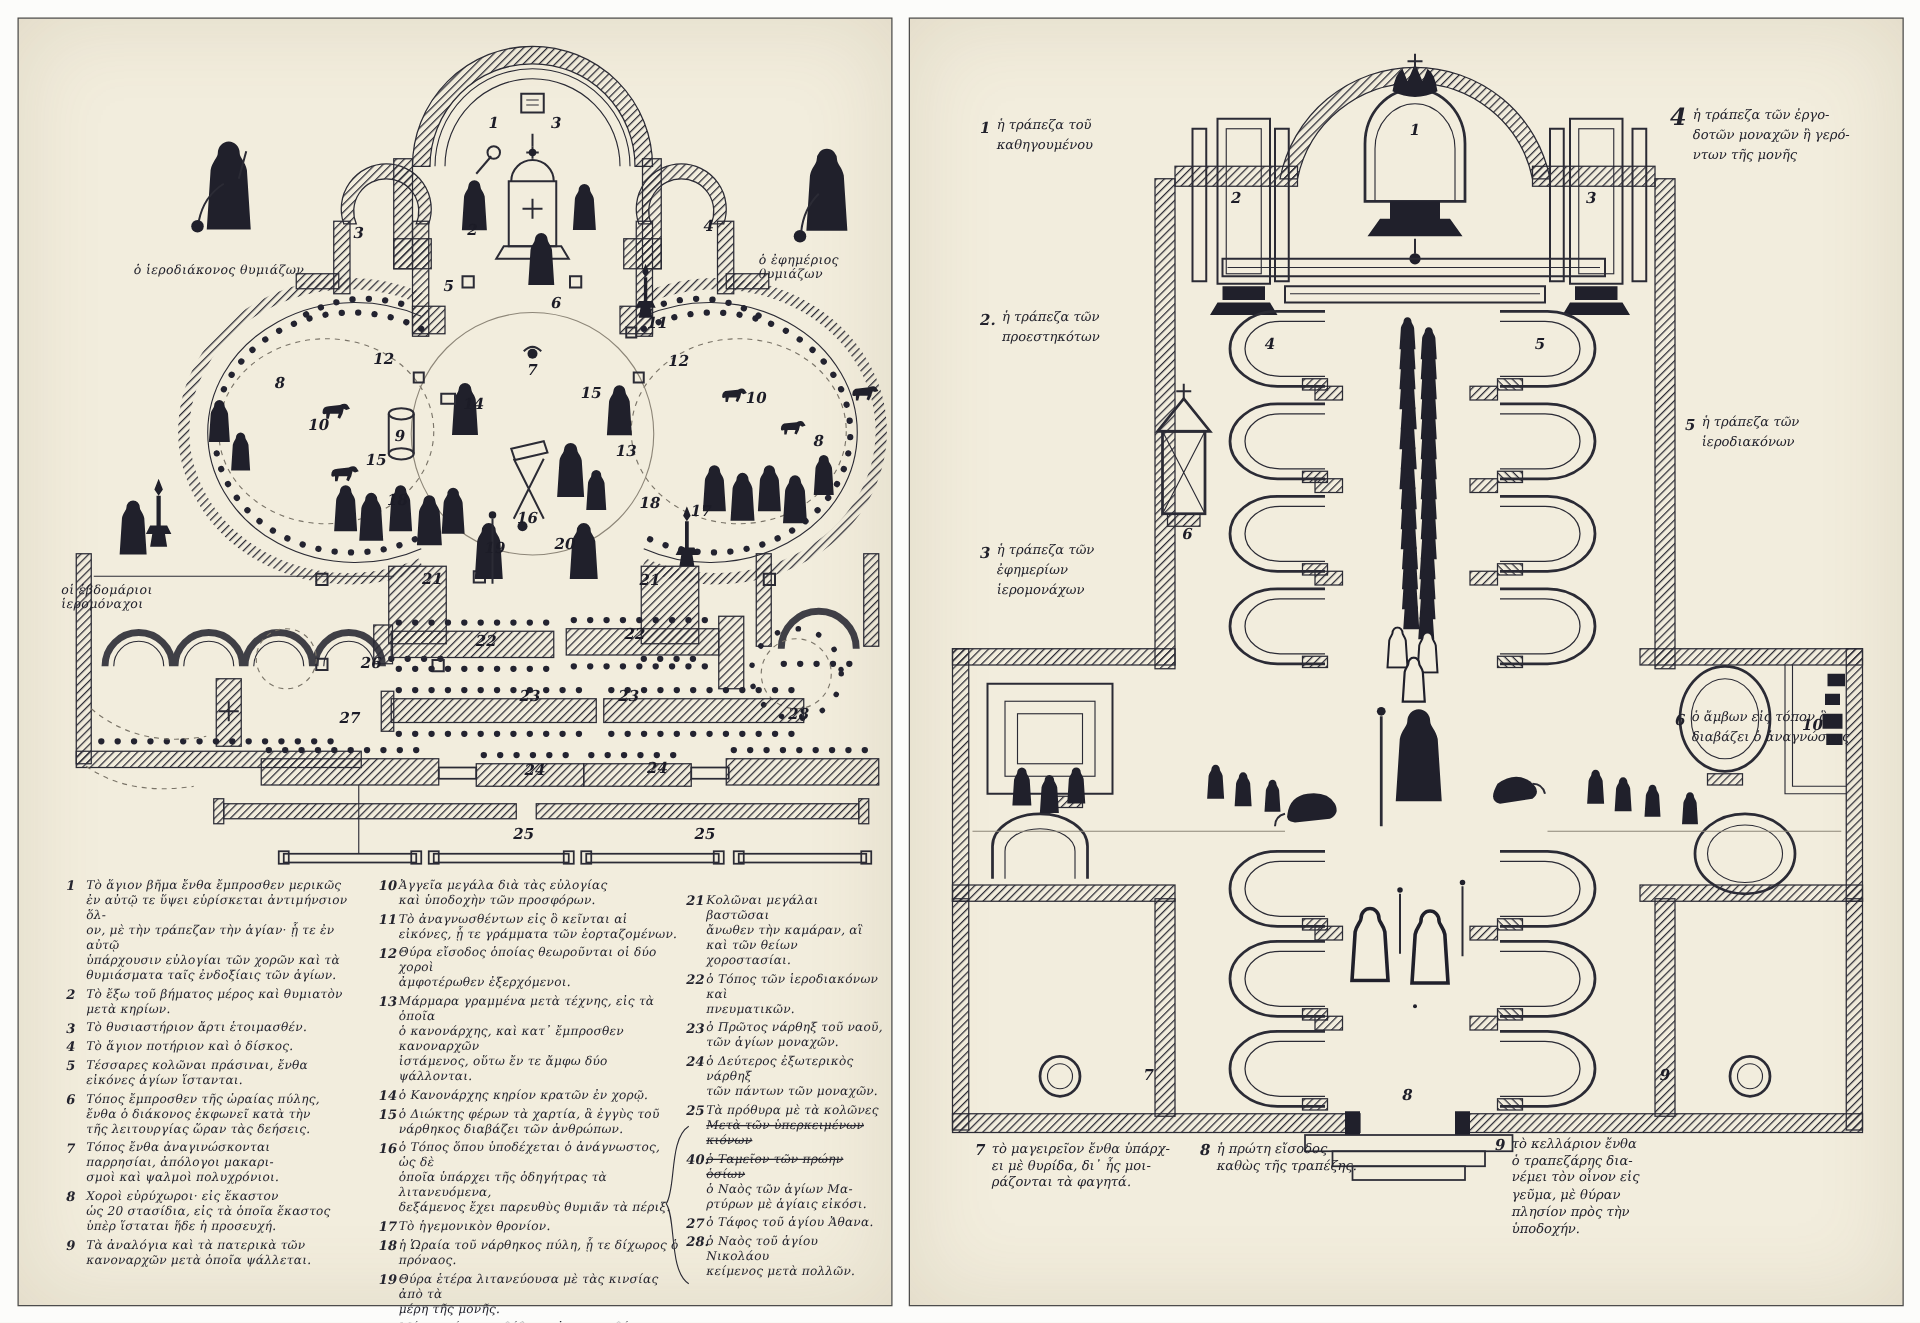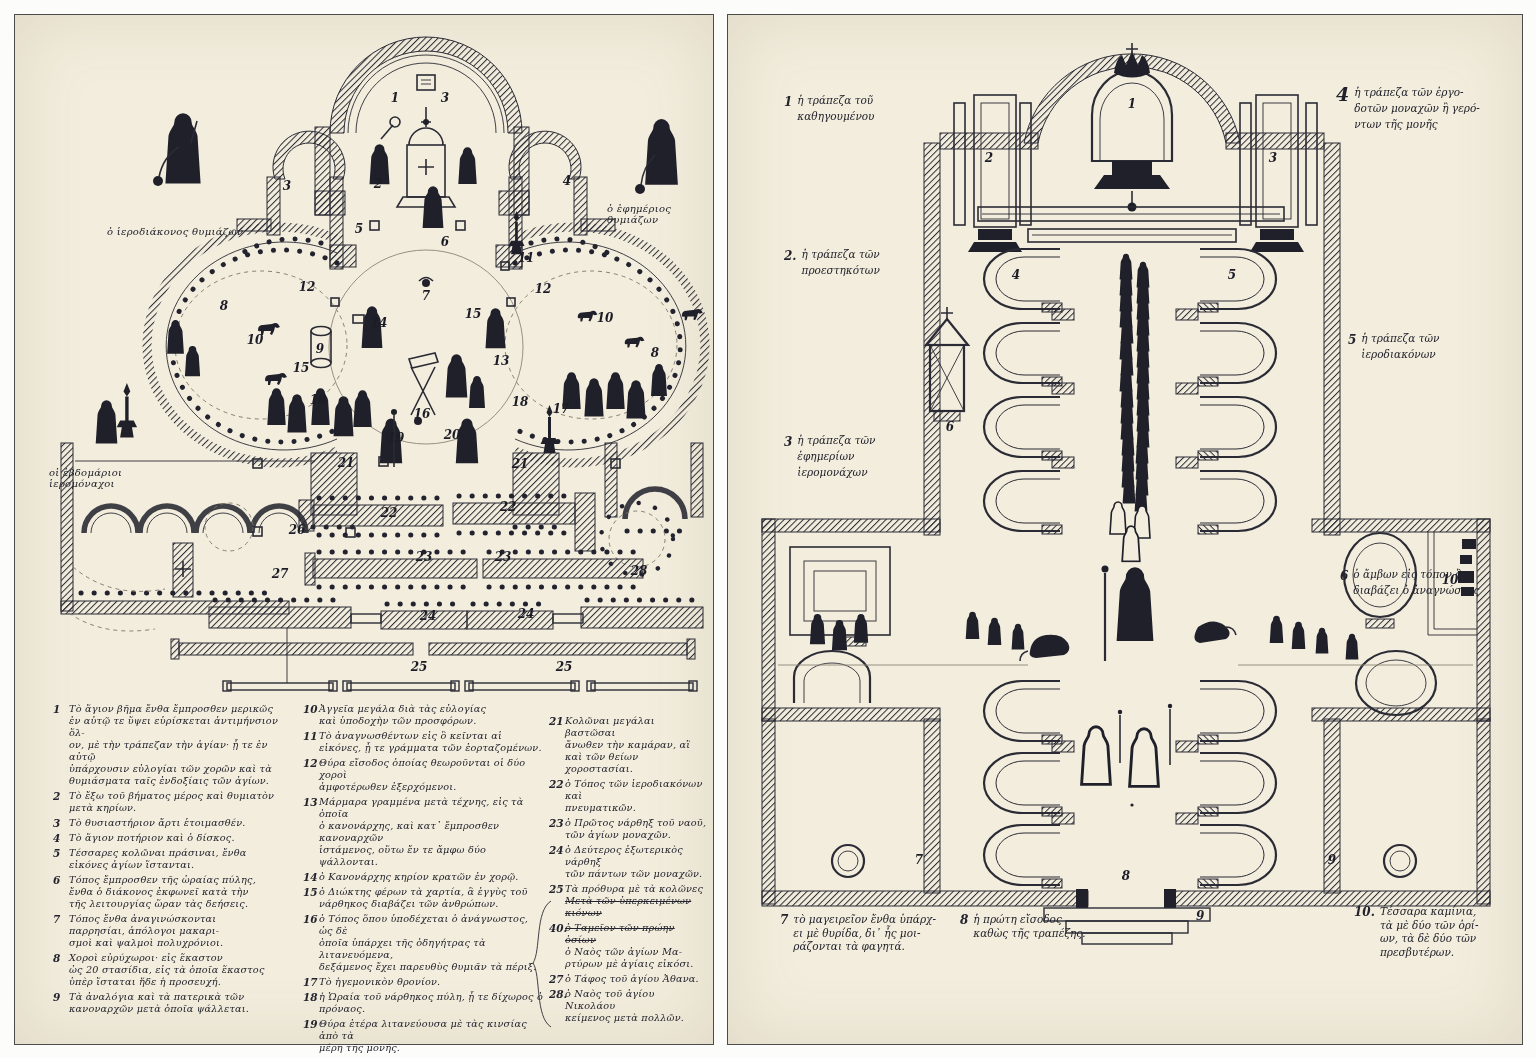--- a/index.html
+++ b/index.html
@@ -273,21 +273,21 @@
         <span class="marker" style="left: 409px; top: 542px;">23</span>
         <span class="marker" style="left: 488px; top: 542px;">23</span>
         <span class="marker" style="left: 265px; top: 559px;">27</span>
         <span class="marker" style="left: 624px; top: 556px;">28</span>
         <span class="marker" style="left: 413px; top: 601px;">24</span>
         <span class="marker" style="left: 511px; top: 599px;">24</span>
         <span class="marker" style="left: 404px; top: 652px;">25</span>
         <span class="marker" style="left: 549px; top: 652px;">25</span>
       </div>
     <div class="overlay">
-        <span class="caption" style="left: 92px; top: 211px; font-style: italic;">ὁ ἱεροδιάκονος θυμιάζων</span>
+        <span class="caption" style="left: 92px; top: 196px; font-style: italic;">ὁ ἱεροδιάκονος θυμιάζων</span>
         <span class="caption" style="left: 592px; top: 188px; font-style: italic;">ὁ ἐφημέριος θυμιάζων</span>
         <span class="caption" style="left: 34px; top: 452px;">οἱ ἑβδομάριοι
 ἱερομόναχοι</span>
       </div>
 
     <div class="legend-col" style="left:38px;top:688px;width:238px">
         <div class="lgi">
           <span class="lgn">1</span>
           <div class="lgl">Τὸ ἅγιον βῆμα ἔνθα ἔμπροσθεν μερικῶς</div>
           <div class="lgl">ἐν αὐτῷ τε ὕψει εὑρίσκεται ἀντιμήνσιον ὅλ-</div>
@@ -680,23 +680,22 @@
 ει μὲ θυρίδα, δι᾽ ἧς μοι-
 ράζονται τὰ φαγητά.</span>
         </div>
         <div class="note tight" style="left: 232px; top: 898px; width: 135px;">
           <span class="nn">8</span>
           <span class="nt">ἡ πρώτη εἴσοδος
 καθὼς τῆς τραπέζης.</span>
         </div>
         <div class="note tight" style="left: 468px; top: 894px; width: 130px;">
           <span class="nn">9</span>
-        </div>
-        <div class="note tight" style="left: 626px; top: 890px; width: 140px;">
-          <span class="nn">10.</span>
-          <span class="nt">Τέσσαρα καμίνια,
-τὰ μὲ δύο τῶν ὁρί-
-ων, τὰ δὲ δύο τῶν
-πρεσβυτέρων.</span>
+          <span class="nt">τὸ κελλάριον ἔνθα
+ὁ τραπεζάρης δια-
+νέμει τὸν οἶνον εἰς
+γεῦμα, μὲ θύραν
+πλησίον πρὸς τὴν
+ὑποδοχήν.</span>
         </div>
       </div>
   </div>
 </div>
 
 </body></html>

